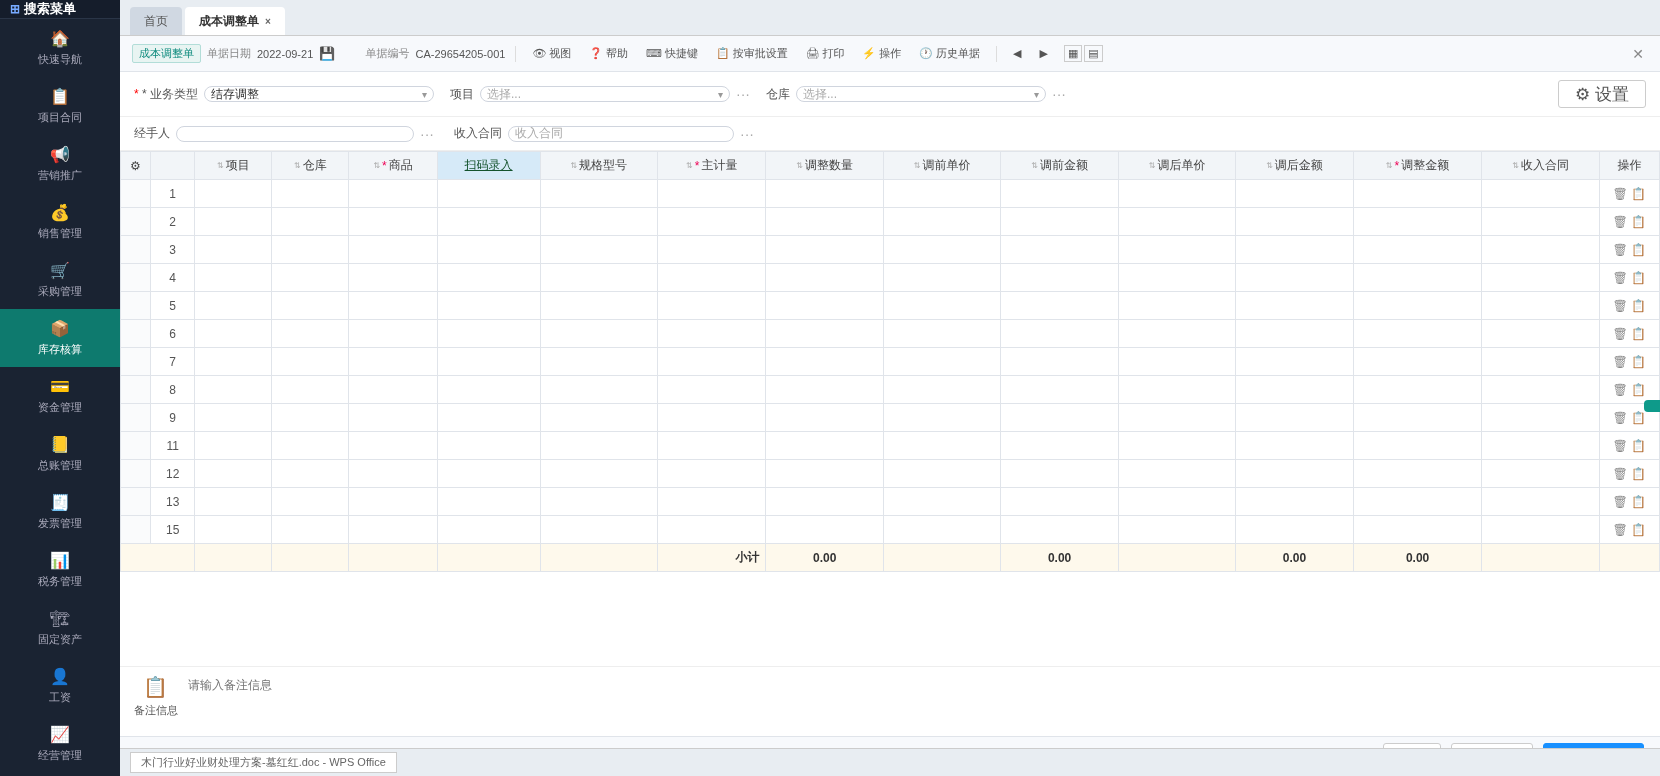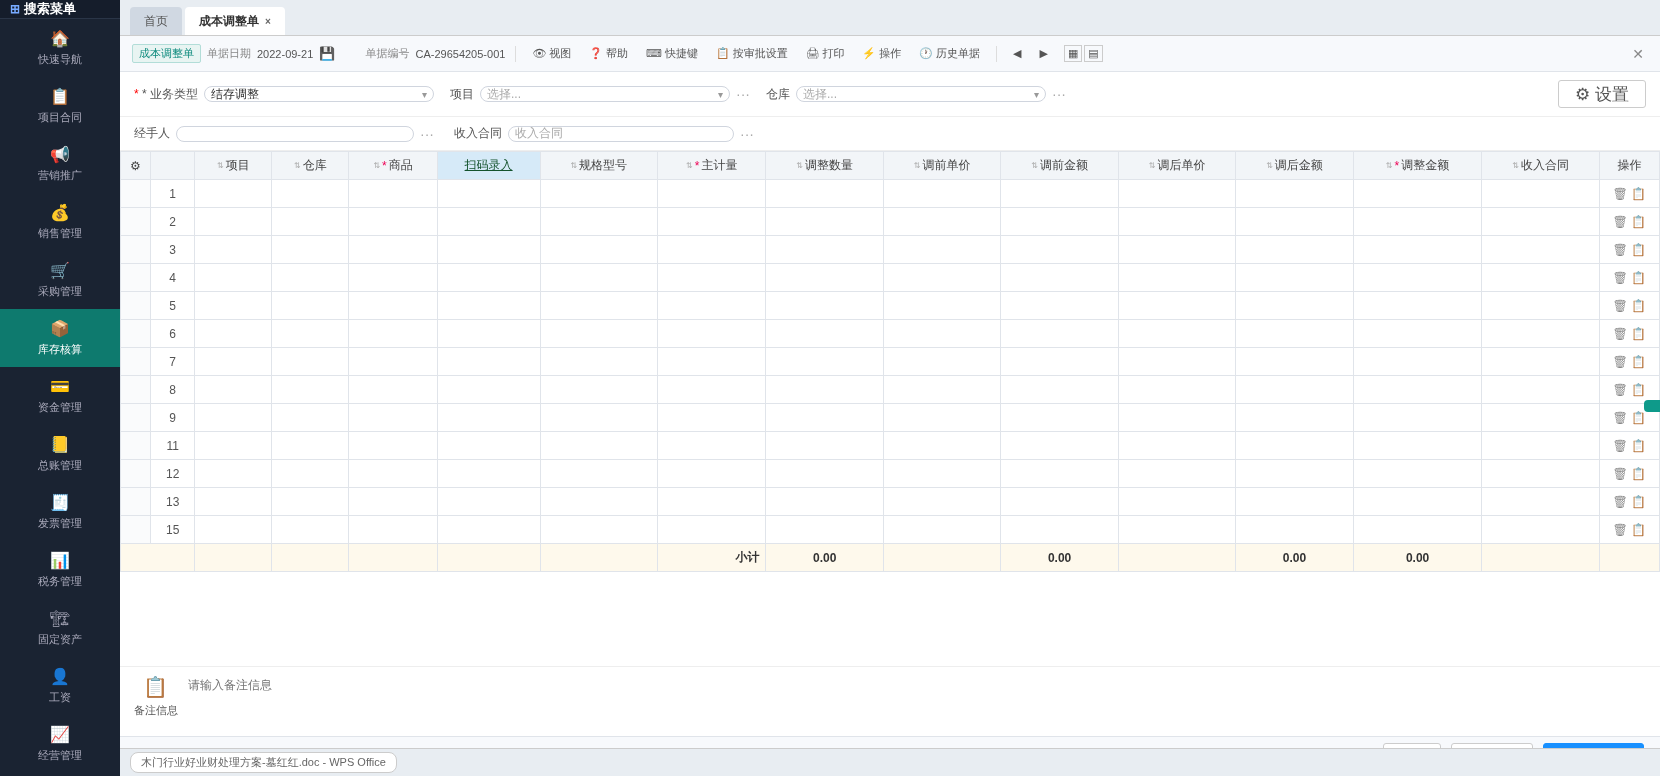--- a/index.html
+++ b/index.html
@@ -73,21 +73,21 @@
     .notes-input { flex: 1; border: none; outline: none; font-size: 12px; color: #aaa; resize: none; padding-top: 2px; }
 
     
     .footer { height: 40px; background: #f7f9fc; border-top: 1px solid #e0e4ea; display: flex; align-items: center; justify-content: flex-end; padding: 0 16px; gap: 10px; flex-shrink: 0; }
     .footer-btn { height: 28px; padding: 0 16px; border-radius: 3px; cursor: pointer; font-size: 12px; border: 1px solid #ccc; background: #fff; color: #555; }
     .footer-btn.primary { background: #1890ff; color: #fff; border-color: #1890ff; display: flex; align-items: center; gap: 4px; }
     .footer-btn.primary .chevron { font-size: 10px; }
 
     
     .taskbar { position: fixed; bottom: 0; left: 120px; right: 0; height: 28px; background: #e8edf2; border-top: 1px solid #ccc; display: flex; align-items: center; padding: 0 10px; font-size: 11px; color: #666; }
-    .taskbar-item { background: #fff; border: 1px solid #ccc; border-radius: 8px; padding: 2px 10px; cursor: pointer; }
+    .taskbar-item { background: #fff; border: 1px solid #ccc; border-radius: 0; padding: 2px 10px; cursor: pointer; }
 
     
     .th-settings { width: 30px; }
 
     
     .right-tab { position: absolute; right: 0; top: 50%; transform: translateY(-50%); width: 16px; background: #0e9a8a; color: #fff; writing-mode: vertical-rl; font-size: 10px; padding: 8px 2px; cursor: pointer; border-radius: 4px 0 0 4px; }
   </style>
 </head>
 <body>
 

